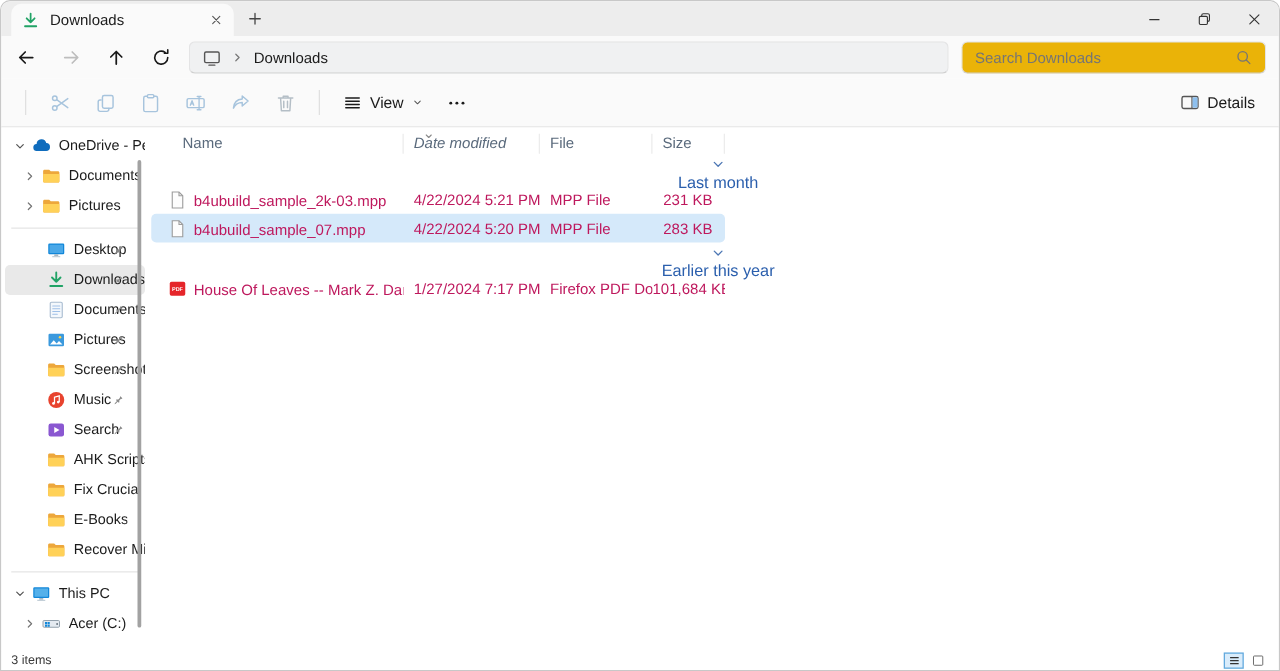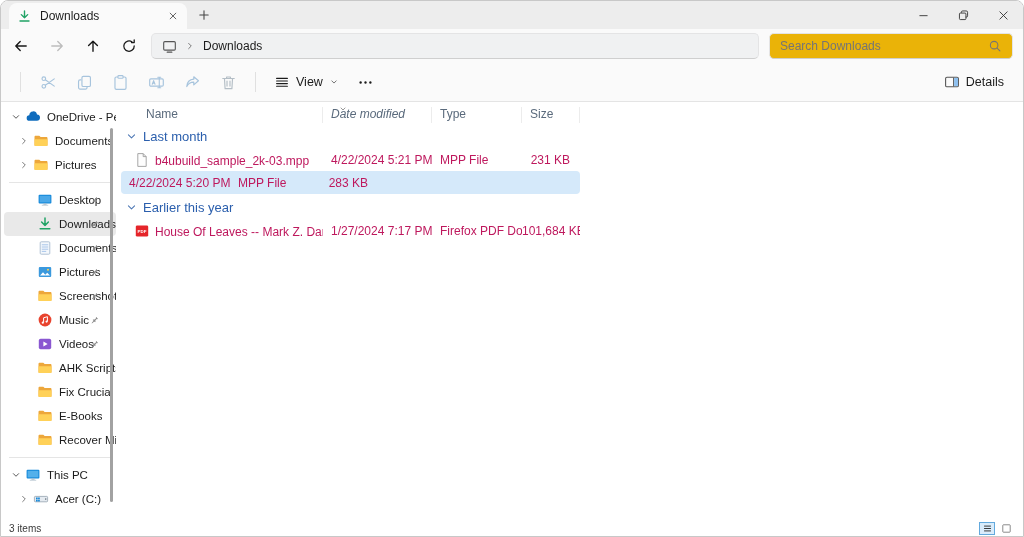--- a/index.html
+++ b/index.html
@@ -66,21 +66,21 @@
 
   
   .main { flex:1; padding-left:2px; padding-top:2px; overflow:hidden; }
   .header-row { display:flex; height:19px; align-items:flex-end; }
   .hcell { font-size:12px; color:#5a6a7c; position:relative; border-right:1px solid #ececec; padding-bottom:2px; }
   .hname { width:202px; padding-left:25px; }
   .hdate { width:109px; padding-left:8px;font-style:italic; }
   .htype { width:90px; padding-left:8px; }
   .hsize { width:58px; padding-left:8px; }
   .sortchev { position:absolute; top:-3px; left:14px; width:12px; height:10px; }
-  .group-header { display:flex; align-items:center; height:23px; margin-top:2px; }
+  .group-header { display:flex; align-items:center; height:23px; margin-top:2px;flex-direction:column; }
   .group-header .ic12 { width:13px; height:13px; margin-left:4px; }
   .group-label { font-size:13px; color:#2b5fad; margin-left:5px; }
   .frow { display:flex; align-items:center; height:23px; width:459px; border-radius:4px; }
   .frow.sel { background:#d5e9fa; }
   .cell { font-size:12px; color:#be185d; overflow:hidden; white-space:nowrap; }
   .cname { width:202px; padding-left:13px; display:flex; align-items:flex-end; color:#be185d; }
   .cname .ic16 { width:16px; height:16px; margin-right:5px; flex-shrink:0; }
   .fname { overflow:hidden; white-space:nowrap; }
   .cdate { width:109px; padding-left:8px; }
   .ctype { width:90px; padding-left:8px; }
@@ -435,21 +435,21 @@
             </svg>
           </span>
       </div>
       <div class="sitem pinned">
         <span class="ic ic16">
             <svg viewBox="0 0 16 16">
               <rect x="1.8" y="2.8" width="12.4" height="10.4" rx="1.8" fill="#8a57d1"></rect>
               <path d="M6.4 5.6l4.2 2.4-4.2 2.4z" fill="#fff"></path>
             </svg>
           </span>
-        <span class="slabel">Videos</span>
+        <span class="slabel">Search</span>
         <span class="ic pin">
             <svg viewBox="0 0 16 16">
               <g transform="rotate(45 8 8)">
                 <path d="M6.4 2.6h3.2v1l-.8.5v2.8l1.6 1.5v.9H8.6v3.2L8 14l-.6-1.5V9.3H5.6v-.9l1.6-1.5V4.1l-.8-.5z" fill="#8a8a8a"></path>
               </g>
             </svg>
           </span>
       </div>
       <div class="sitem pinned">
         <span class="ic ic16">
@@ -529,21 +529,21 @@
         </div>
         <div class="hcell hdate">
           <span class="ic sortchev">
               <svg viewBox="0 0 16 16">
                 <path d="M4.8 6.4L8 9.6l3.2-3.2" fill="none" stroke="#8a8a8a" stroke-width="1.4" stroke-linecap="round" stroke-linejoin="round"></path>
               </svg>
             </span>
           <span>Date modified</span>
         </div>
         <div class="hcell htype">
-          <span>Type</span>
+          <span>File</span>
         </div>
         <div class="hcell hsize">
           <span>Size</span>
         </div>
       </div>
 
       <div class="group-header">
         <span class="ic ic12">
             <svg viewBox="0 0 16 16">
               <path d="M4.2 6L8 9.8 11.8 6" fill="none" stroke="#4d77b4" stroke-width="1.3" stroke-linecap="round" stroke-linejoin="round"></path>
@@ -561,20 +561,29 @@
               </svg>
             </span>
           <span class="fname">b4ubuild_sample_2k-03.mpp</span>
         </div>
         <div class="cell cdate">4/22/2024 5:21 PM</div>
         <div class="cell ctype">MPP File</div>
         <div class="cell csize">231 KB</div>
       </div>
 
       <div class="frow sel">
+        <div class="cell cname">
+          <span class="ic ic16">
+              <svg viewBox="0 0 16 16">
+                <path d="M3.8 1.6h5.4l3 3v9.8H3.8z" fill="#fdfdfd" stroke="#9d9d9d" stroke-width="0.9"></path>
+                <path d="M9.2 1.6v3h3" fill="none" stroke="#9d9d9d" stroke-width="0.9"></path>
+              </svg>
+            </span>
+          <span class="fname">b4ubuild_sample_07.mpp</span>
+        </div>
         <div class="cell cdate">4/22/2024 5:20 PM</div>
         <div class="cell ctype">MPP File</div>
         <div class="cell csize">283 KB</div>
       </div>
 
       <div class="group-header">
         <span class="ic ic12">
             <svg viewBox="0 0 16 16">
               <path d="M4.2 6L8 9.8 11.8 6" fill="none" stroke="#4d77b4" stroke-width="1.3" stroke-linecap="round" stroke-linejoin="round"></path>
             </svg>

